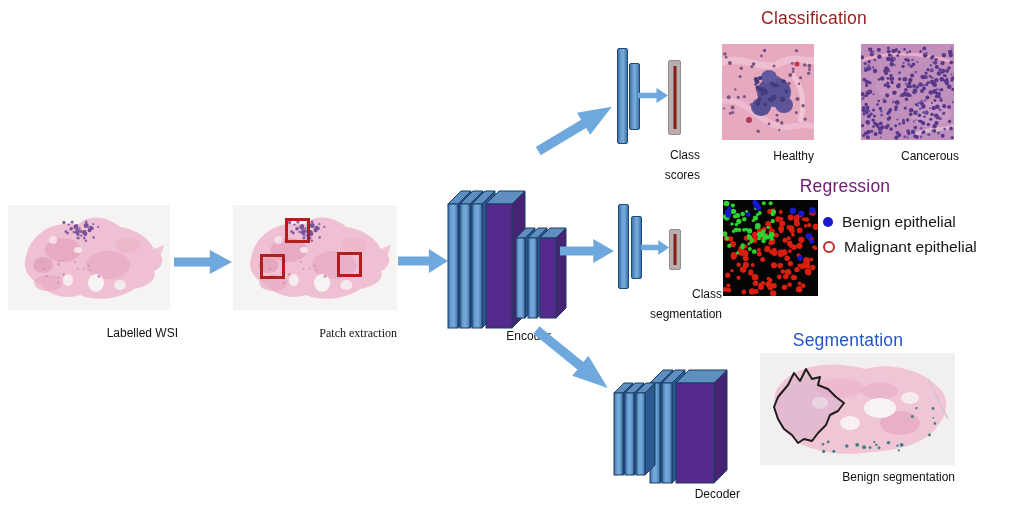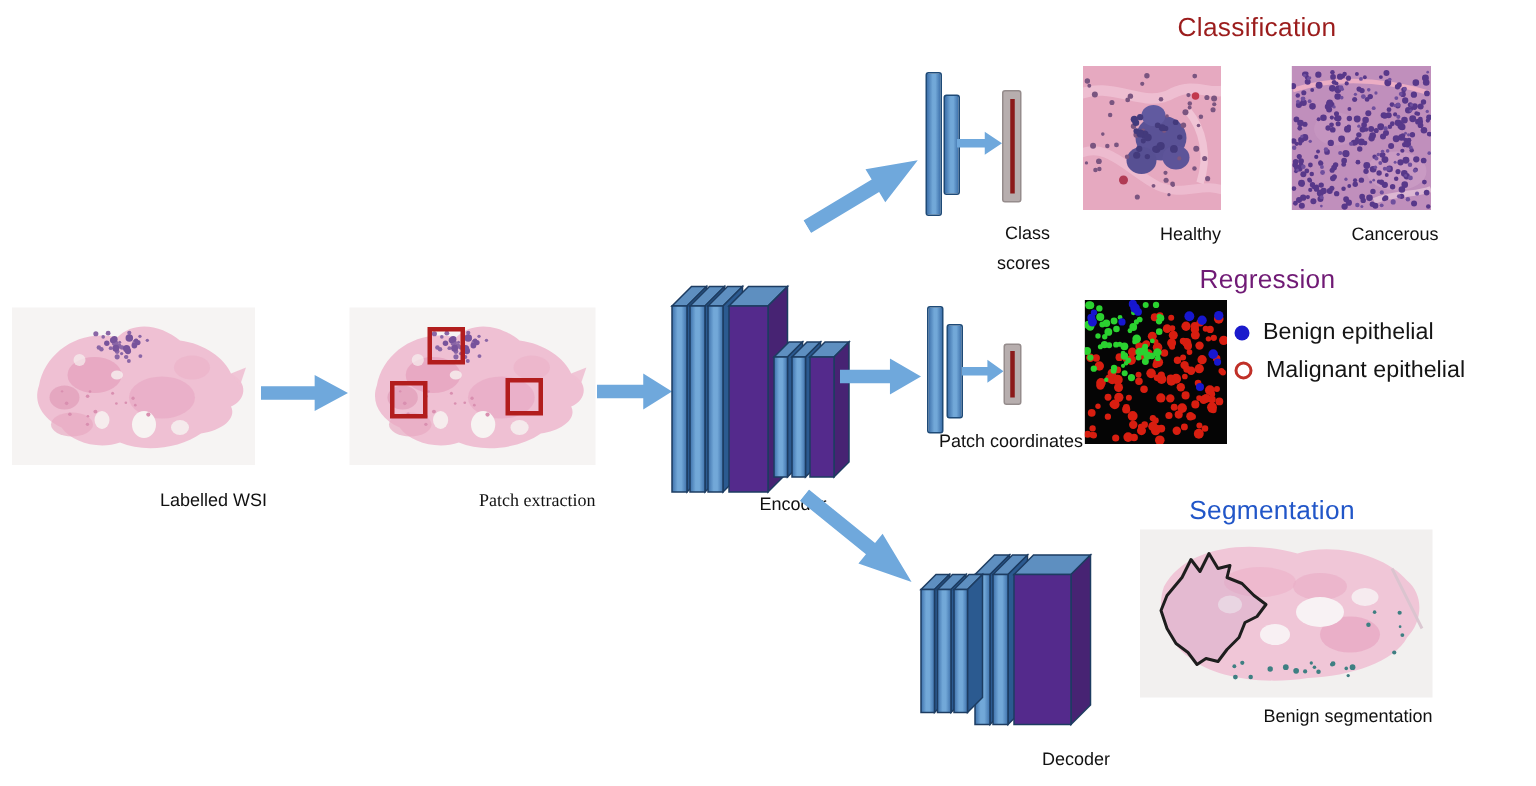--- a/index.html
+++ b/index.html
@@ -180,21 +180,21 @@
 <div class="lbl" style="left:640px;top:145px;width:60px;">Class scores</div>
 
 <div class="bar" style="left:618px;top:204px;width:9px;height:83px;"></div>
 <div class="bar" style="left:631px;top:216px;width:9px;height:61px;"></div>
 <svg class="arrow" style="left:641px;top:238px" width="28" height="19" viewBox="0 0 60 30" preserveAspectRatio="none">
     <polygon points="0,10.5 37,10.5 37,3 60,15 37,27 37,19.5 0,19.5" fill="#6FA8DC"></polygon>
   </svg>
 <div class="outbar" style="left:669px;top:229px;width:10px;height:39px;">
   <div class="redline" style="top:4px;bottom:4px;"></div>
 </div>
-<div class="lbl" style="left:622px;top:284px;width:100px;">Patch coordinates</div>
+<div class="lbl" style="left:622px;top:284px;width:100px;">Class segmentation</div>
 
 <svg class="abs" style="left:608px;top:345px" width="135" height="150" viewBox="0 0 135 150" stroke="#1D3C61" stroke-width="1">
 
   <g>
     <polygon points="42,38 52,38 65,25 55,25" fill="#5E8FC0"></polygon>
       <polygon points="52,38 65,25 65,125 52,138" fill="#2B5A90"></polygon>
       <rect x="42" y="38" width="10" height="100" fill="url(#gradBlue)"></rect>
     <polygon points="54,38 64,38 77,25 67,25" fill="#5E8FC0"></polygon>
       <polygon points="64,38 77,25 77,125 64,138" fill="#2B5A90"></polygon>
       <rect x="54" y="38" width="10" height="100" fill="url(#gradBlue)"></rect>
@@ -208,23 +208,23 @@
       <polygon points="15,48 25,38 25,120 15,130" fill="#2B5A90"></polygon>
       <rect x="6" y="48" width="9" height="82" fill="url(#gradBlue)"></rect>
     <polygon points="17,48 26,48 36,38 27,38" fill="#5E8FC0"></polygon>
       <polygon points="26,48 36,38 36,120 26,130" fill="#2B5A90"></polygon>
       <rect x="17" y="48" width="9" height="82" fill="url(#gradBlue)"></rect>
     <polygon points="28,48 37,48 47,38 38,38" fill="#5E8FC0"></polygon>
       <polygon points="37,48 47,38 47,120 37,130" fill="#2B5A90"></polygon>
       <rect x="28" y="48" width="9" height="82" fill="url(#gradBlue)"></rect>
   </g>
 </svg>
-<div class="lbl" style="left:620px;top:496px;width:120px;">Decoder</div>
-
-<div class="title" style="left: 768px; top: 8px; width: 140px; color: rgb(155, 28, 28);">Classification</div>
+<div class="lbl" style="left:620px;top:484px;width:120px;">Decoder</div>
+
+<div class="title" style="left: 744px; top: 8px; width: 140px; color: rgb(155, 28, 28);">Classification</div>
 
 <div class="photo" style="left:722px;top:44px;width:92px;height:96px;">
   <svg id="healthy-svg" viewBox="0 0 92 96" width="92" height="96">
     <rect width="92" height="96" fill="#E6A9C0"></rect>
     <path d="M-5,20 C20,8 40,30 60,18 C75,10 88,22 98,14" stroke="#F0C3D4" stroke-width="7" fill="none" opacity=".8"></path>
     <path d="M-5,60 C15,48 30,70 50,80 C68,88 80,76 96,84" stroke="#EFBFD2" stroke-width="6" fill="none" opacity=".8"></path>
     <path d="M70,30 C80,42 84,60 78,78" stroke="#F2CBDA" stroke-width="5" fill="none" opacity=".8"></path>
     <ellipse cx="52" cy="48" rx="17" ry="15" fill="#5A5296"></ellipse>
     <ellipse cx="39" cy="63" rx="10" ry="9" fill="#575093"></ellipse>
     <ellipse cx="62" cy="61" rx="9" ry="8" fill="#5D5499"></ellipse>

